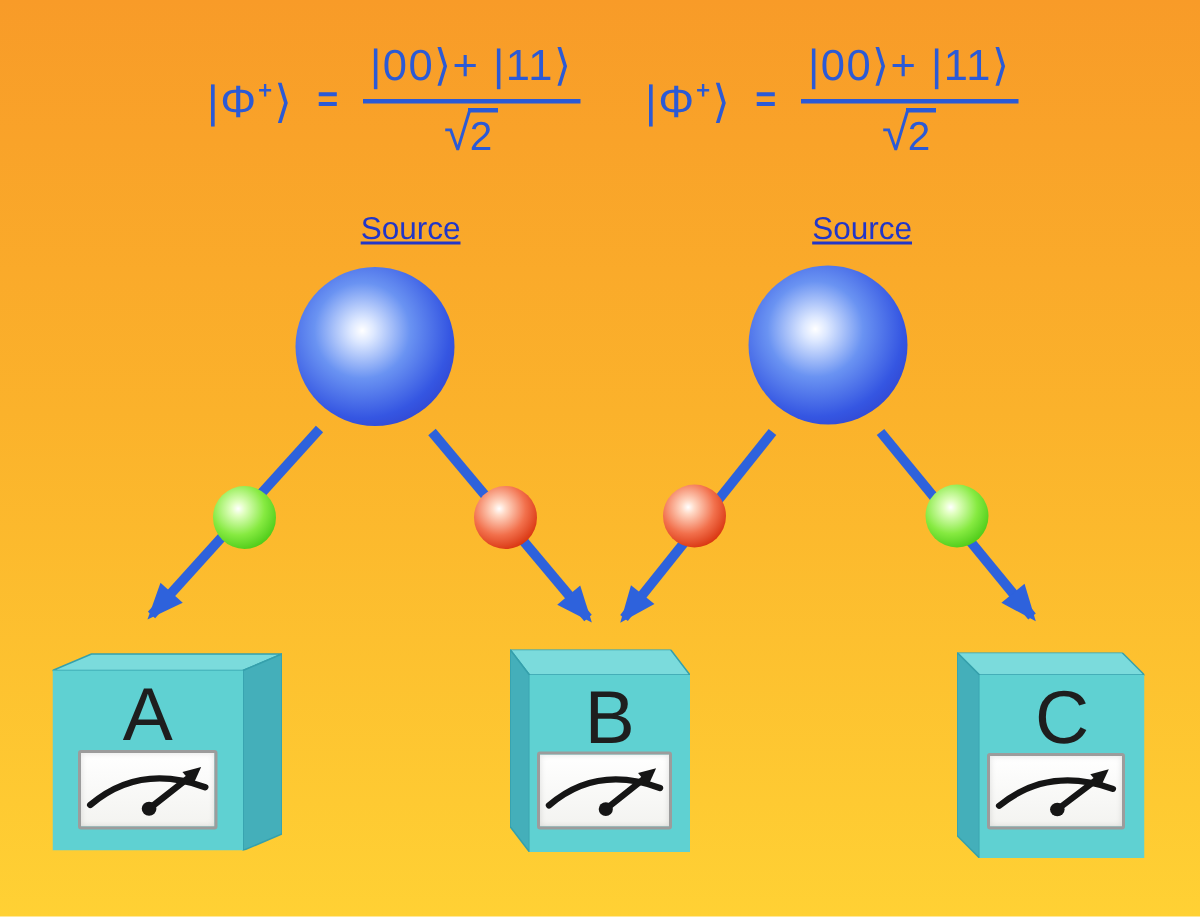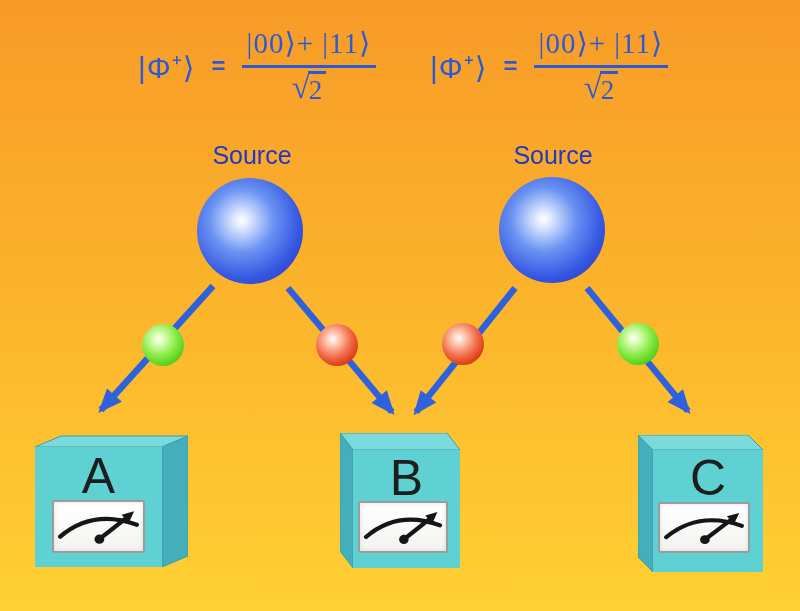--- a/index.html
+++ b/index.html
@@ -13,31 +13,32 @@
   }
   
   .equation{
     position:absolute;display:flex;align-items:center;gap:14px;
     color:var(--equation-blue,#2B5AD6);
   }
   .eq-left{left:138px;top:26px;}
   .eq-right{left:430px;top:26px;}
   .eq-state{font-size:30px;letter-spacing:1px;}
   .eq-equals{font-size:24px;font-weight:bold;padding:0 2px;}
-  .fraction{display:inline-flex;flex-direction:column;align-items:center;font-family:Liberation Serif, serif;}
+  .fraction{display:inline-flex;flex-direction:column;align-items:center;}
   .numerator{font-size:29px;letter-spacing:1px;padding:0 5px 5px 5px;
     border-bottom:3px solid currentColor;}
   .denominator{display:inline-flex;align-items:flex-start;margin-top:3px;}
   .radical{font-size:33px;line-height:1;}
   .radicand{font-size:27px;line-height:1.15;border-top:3px solid currentColor;
     padding:1px 4px 0 1px;margin-left:-2px;}
   
   .source-label{
-    position:absolute;width:110px;text-align:center;font-size:25px;
+    position:absolute;width:110px;text-align:right;font-size:21px;
     color:var(--source-label-blue,#2236C8);
+    text-decoration:underline;
   }
   .sphere-blue{
     position:absolute;width:106px;height:106px;border-radius:50%;
     background:radial-gradient(circle at 42% 40%,
       #ffffff 0%,#dde8ff 9%,#6a93f2 36%,#3556e2 66%,#2A2FB5 100%);
   }
   
   .particle{position:absolute;width:42px;height:42px;border-radius:50%;}
   .particle-green{
     background:radial-gradient(circle at 40% 36%,

